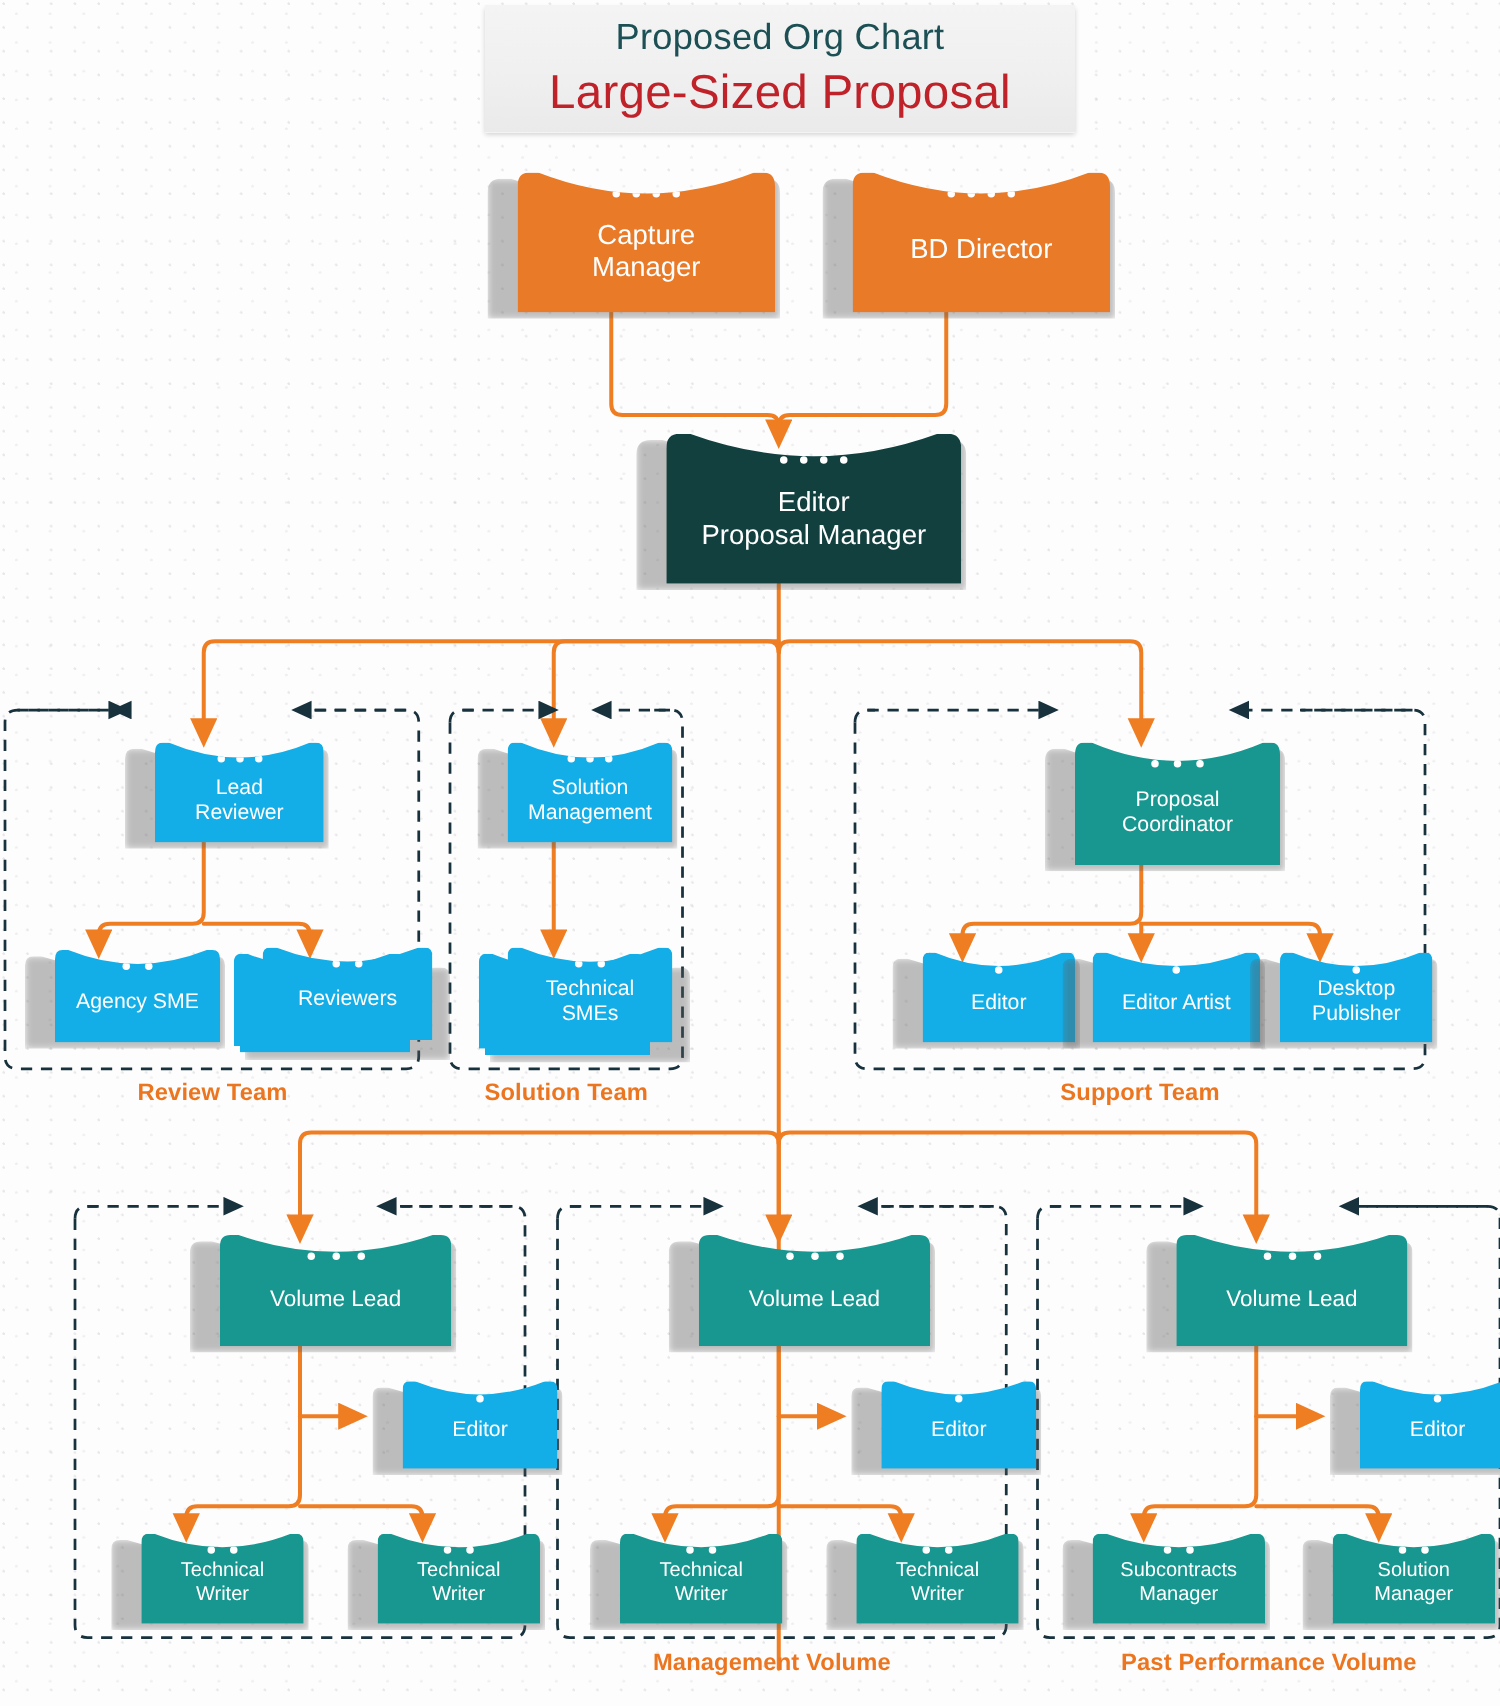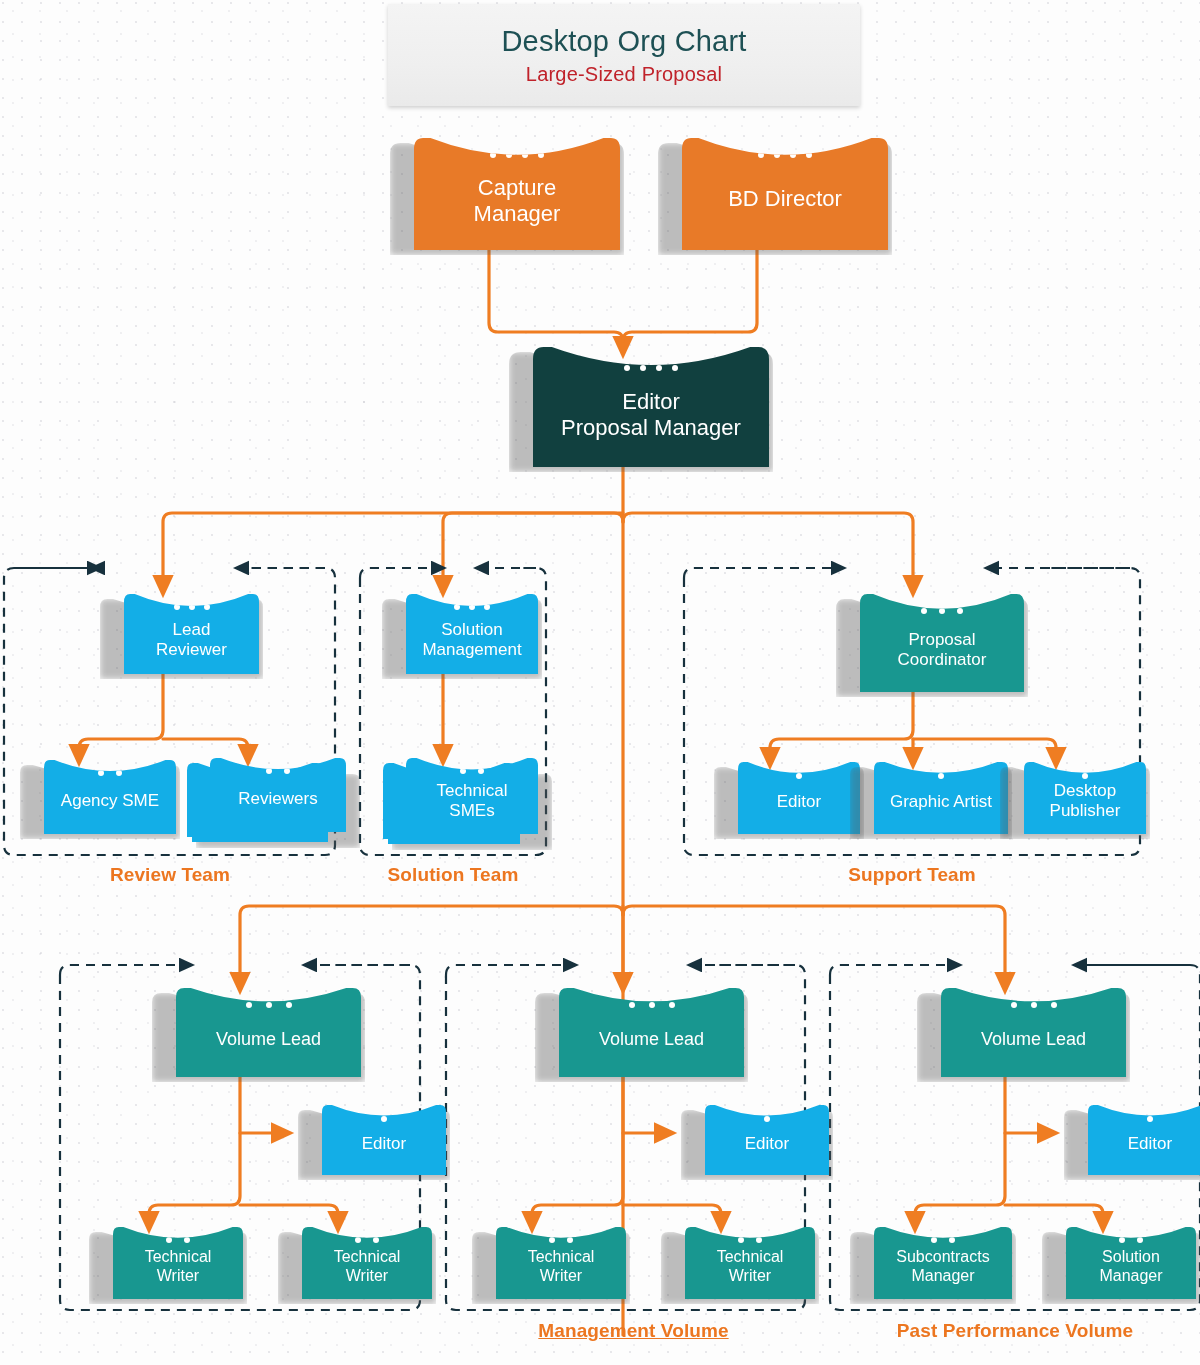--- a/index.html
+++ b/index.html
@@ -22,21 +22,21 @@
   #svglayer{position:absolute;left:0;top:0;width:1200px;height:1365px;pointer-events:none;}
 
   
   .titleblock{
     position:absolute;left:388px;top:4px;width:472px;height:102px;
     background:linear-gradient(180deg,#f4f4f4 0%,#efefef 60%,#eaeaea 100%);
     box-shadow:0 2px 4px rgba(0,0,0,.18);
     display:flex;flex-direction:column;align-items:center;justify-content:center;
   }
   .title-l1{font-size:29px;color:#1d5054;letter-spacing:.2px;line-height:1.12;}
-  .title-l2{font-size:20px;color:#c0222a;letter-spacing:.2px;line-height:1.12;margin-top:6px;}
+  .title-l2{font-size:38px;color:#c0222a;letter-spacing:.2px;line-height:1.12;margin-top:6px;}
   .nodewrap{position:absolute;padding-left:28px;}
   .nodewrap .shadow{
     position:absolute;left:4px;top:5px;width:100%;height:100%;
     background:rgba(90,90,90,.40);
     filter:blur(3px);
     -webkit-clip-path:url(#topCurveClip);clip-path:url(#topCurveClip);
   }
   .nodebody{
     position:relative;
     width:100%;height:100%;
@@ -172,21 +172,21 @@
     <g fill="none" stroke="#17313d" stroke-width="2.2" stroke-dasharray="9 7">
 
       <path d="M830,975 L830,1300 Q830,1310 840,1310 L1190,1310 Q1200,1310 1200,1300 L1200,975 Q1200,965 1190,965 L1090,965"></path>
       <path d="M830,975 Q830,965 840,965 L848,965"></path>
       <path d="M840,965 L956,965" marker-end="url(#ahd)"></path>
       <path d="M1190,965 L1078,965" marker-end="url(#ahd)"></path>
     </g>
   </svg>
 
   <div class="titleblock">
-    <div class="title-l1">Desktop Org Chart</div>
+    <div class="title-l1">Proposed Org Chart</div>
     <div class="title-l2">Large-Sized Proposal</div>
   </div>
 
   <div class="nodewrap" style="left:386px;top:138px;width:206px;height:112px;">
     <div class="shadow"></div>
     <div class="nodebody c-orange" style="font-size:22px;">
       <div class="dots" style="top:14px;">
           <i></i>
           <i></i>
           <i></i>
@@ -335,21 +335,21 @@
     </div>
   </div>
 
   <div class="nodewrap" style="left:846px;top:762px;width:134px;height:72px;">
     <div class="shadow"></div>
     <div class="nodebody c-blue" style="font-size:17px;">
       <div class="dots" style="top:11px;">
           <i></i>
         </div>
       <div class="lbl" style="margin-top:8px;">
-        <div>Graphic Artist</div>
+        <div>Editor Artist</div>
       </div>
     </div>
   </div>
 
   <div class="nodewrap" style="left:996px;top:762px;width:122px;height:72px;">
     <div class="shadow"></div>
     <div class="nodebody c-blue" style="font-size:17px;">
       <div class="dots" style="top:11px;">
           <i></i>
         </div>
@@ -464,21 +464,21 @@
           <i></i>
           <i></i>
         </div>
       <div class="lbl" style="margin-top:8px;">
         <div>Technical</div>
         <div>Writer</div>
       </div>
     </div>
   </div>
 
-  <div class="grouplabel" style="left:454px;top:1320px;width:359px;text-decoration:underline;">Management Volume</div>
+  <div class="grouplabel" style="left:438px;top:1320px;width:359px;">Management Volume</div>
 
   <div class="nodewrap" style="left:913px;top:988px;width:185px;height:89px;">
     <div class="shadow"></div>
     <div class="nodebody c-teal" style="font-size:18px;">
       <div class="dots" style="top:14px;gap:14px;">
           <i></i>
           <i></i>
           <i></i>
         </div>
       <div class="lbl" style="margin-top:14px;">

